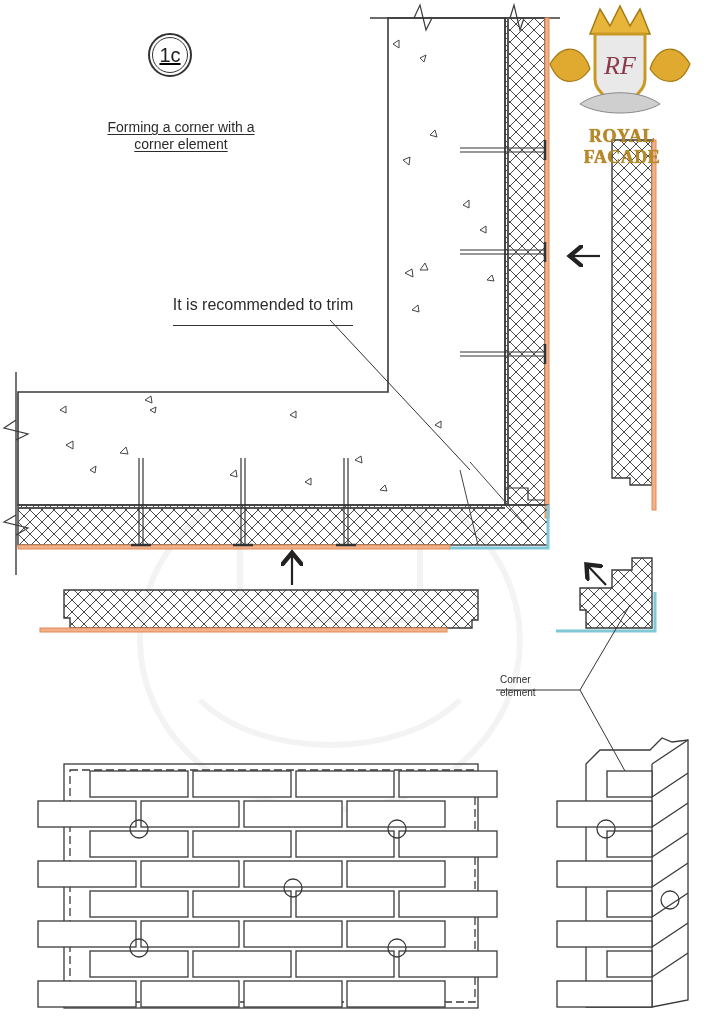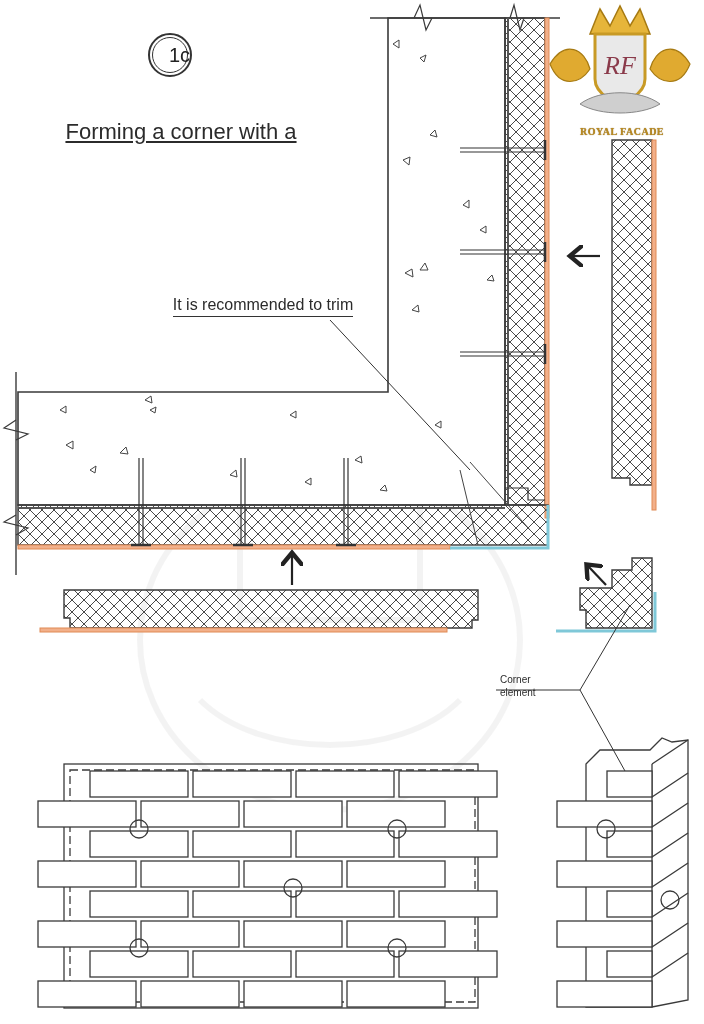--- a/index.html
+++ b/index.html
@@ -1,27 +1,27 @@
 <!DOCTYPE html>
 <html><head>
 <meta charset="utf-8">
 <style>
   html, body { margin: 0; padding: 0; background: #ffffff; }
   body { width: 704px; height: 1024px; position: relative; overflow: hidden; font-family: "Liberation Sans", sans-serif; }
   #canvas { position: absolute; left: 0; top: 0; width: 704px; height: 1024px; }
   .label { position: absolute; color: #2b2b2b; font-family: "Liberation Sans", sans-serif; text-align: center; line-height: 1.18; }
-  .title { left: 56px; top: 119px; width: 250px; font-size: 22px; text-decoration: underline; text-underline-offset: 2px; }
-  .badge { position: absolute; left: 148px; top: 33px; width: 44px; height: 44px; border-radius: 50%; border: 2px solid #333; box-sizing: border-box; display: flex; align-items: center; justify-content: flex-end; }
+  .title { left: 56px; top: 119px; width: 250px; font-size: 14px; text-decoration: underline; text-underline-offset: 2px; }
+  .badge { position: absolute; left: 148px; top: 33px; width: 44px; height: 44px; border-radius: 50%; border: 2px solid #333; box-sizing: border-box; display: flex; align-items: center; justify-content: center; text-decoration: underline; }
   .badge::before { content: ""; position: absolute; left: 2px; top: 2px; right: 2px; bottom: 2px; border-radius: 50%; border: 1.5px solid #333; }
   .badge span { font-size: 20px; color: #222; position: relative; }
   .note { left: 138px; top: 296px; width: 250px; font-size: 16px; }
-  .note .l1 { border-bottom: 1.2px solid #333; display: inline-block; padding-bottom: 1px; }
+  .note .l1 { border-bottom: 1.2px solid #333; display: inline-block; padding-bottom: 10px; }
   .corner-label { left: 500px; top: 674px; width: 70px; font-size: 10px; text-align: left; line-height: 1.25; }
   .logo { position: absolute; left: 545px; top: 4px; width: 150px; height: 140px; }
-  .logo-text { position: absolute; left: 560px; top: 126px; width: 124px; font-family: "Liberation Serif", serif; font-weight: bold; font-size: 10px; color: #b98a22; text-align: center; letter-spacing: 0.5px; text-shadow: 0 0 1px #7a5a10; }
+  .logo-text { position: absolute; left: 560px; top: 126px; width: 124px; font-family: "Liberation Serif", serif; font-weight: bold; font-size: 18px; color: #b98a22; text-align: center; letter-spacing: 0.5px; text-shadow: 0 0 1px #7a5a10; }
 </style>
 </head>
 <body>
 
 <svg id="canvas" viewBox="0 0 704 1024" xmlns="http://www.w3.org/2000/svg">
   <defs>
     <pattern id="hatch" patternUnits="userSpaceOnUse" width="12" height="12">
       <path d="M0,0 L12,12 M12,0 L0,12" stroke="#4a4a4a" stroke-width="1" fill="none"></path>
     </pattern>
     <marker id="arrowhead" markerWidth="10" markerHeight="10" refX="5" refY="5" orient="auto">
@@ -217,20 +217,21 @@
     <circle cx="670" cy="900" r="9" fill="none"></circle>
   </g>
 </svg>
 
 <div class="badge">
   <span>1c</span>
 </div>
 
 <div class="label title">
   <div>Forming a corner with a</div>
+  <div>corner element</div>
 </div>
 
 <div class="label note">
   <div><span class="l1">It is recommended to trim</span></div>
 </div>
 
 <div class="label corner-label">
   <div>Corner</div>
   <div>element</div>
 </div>

